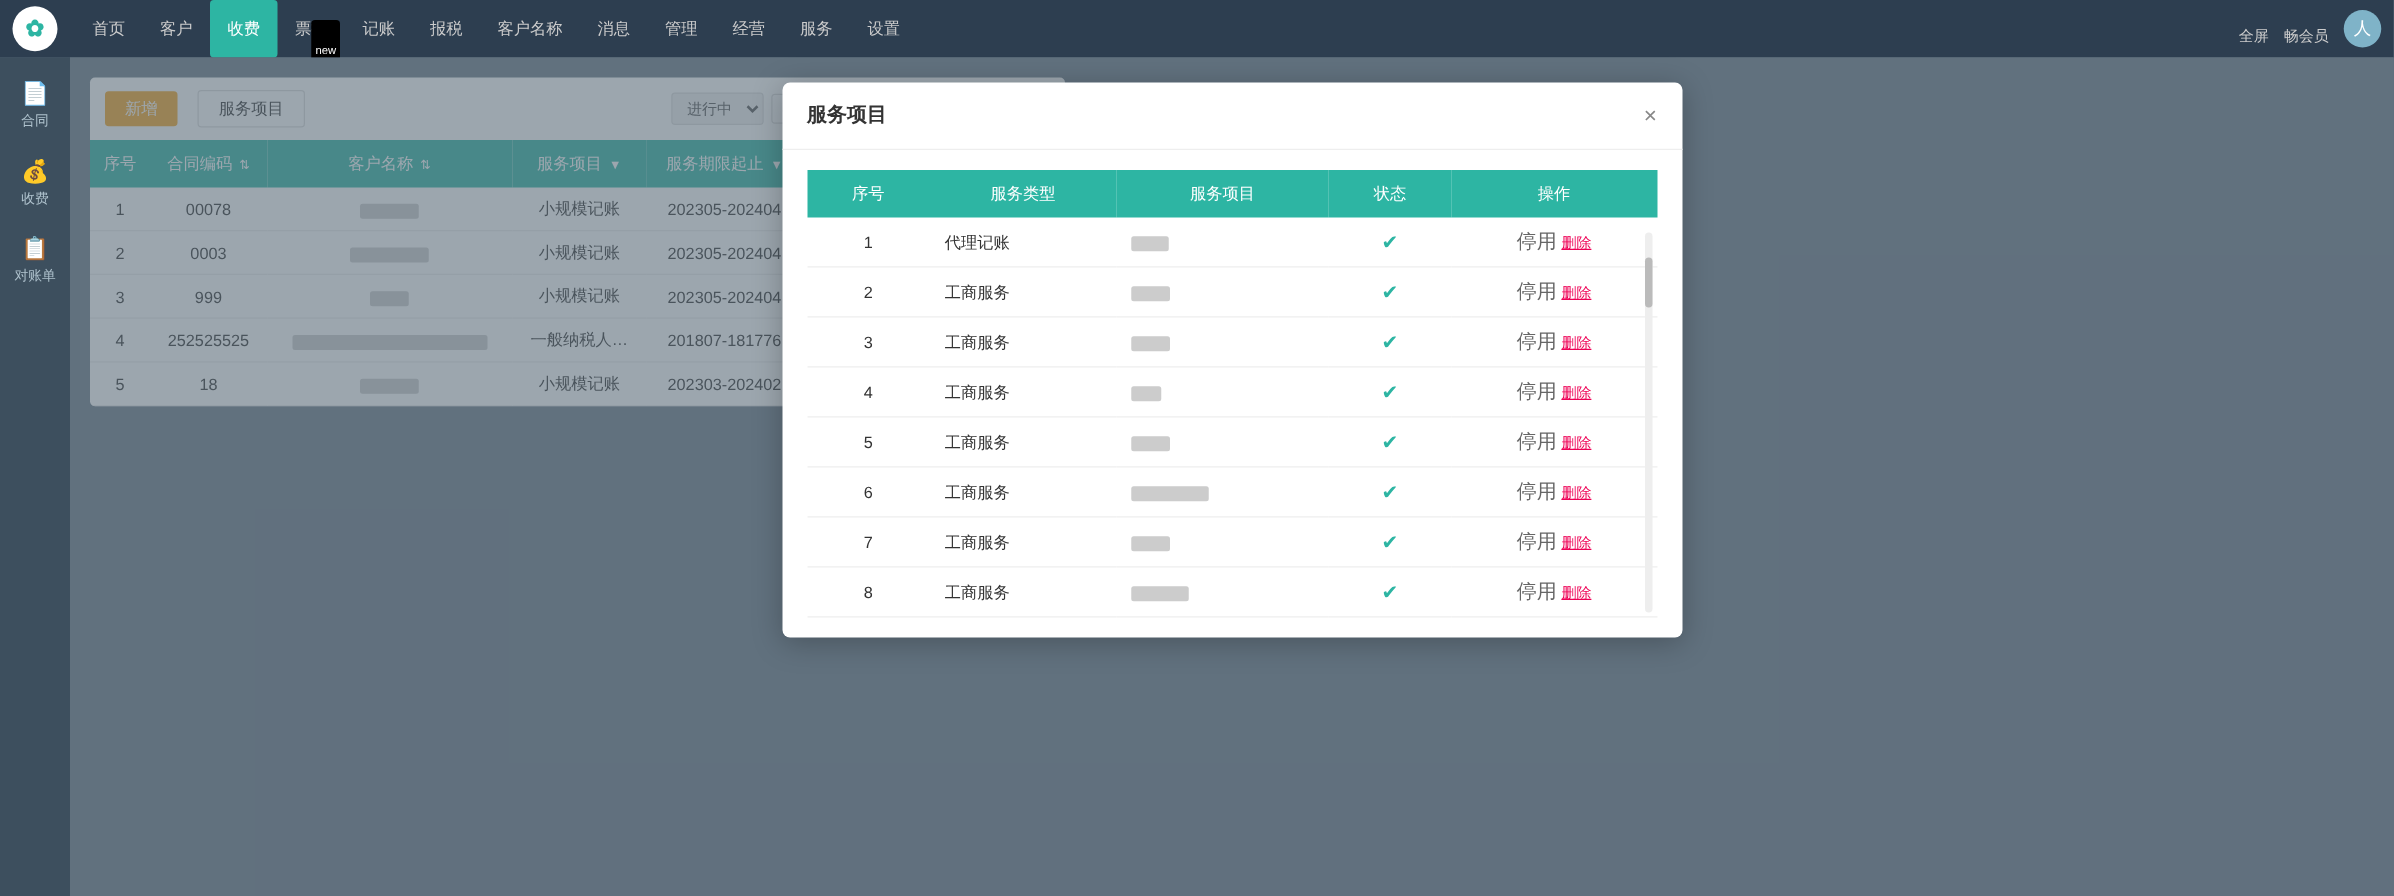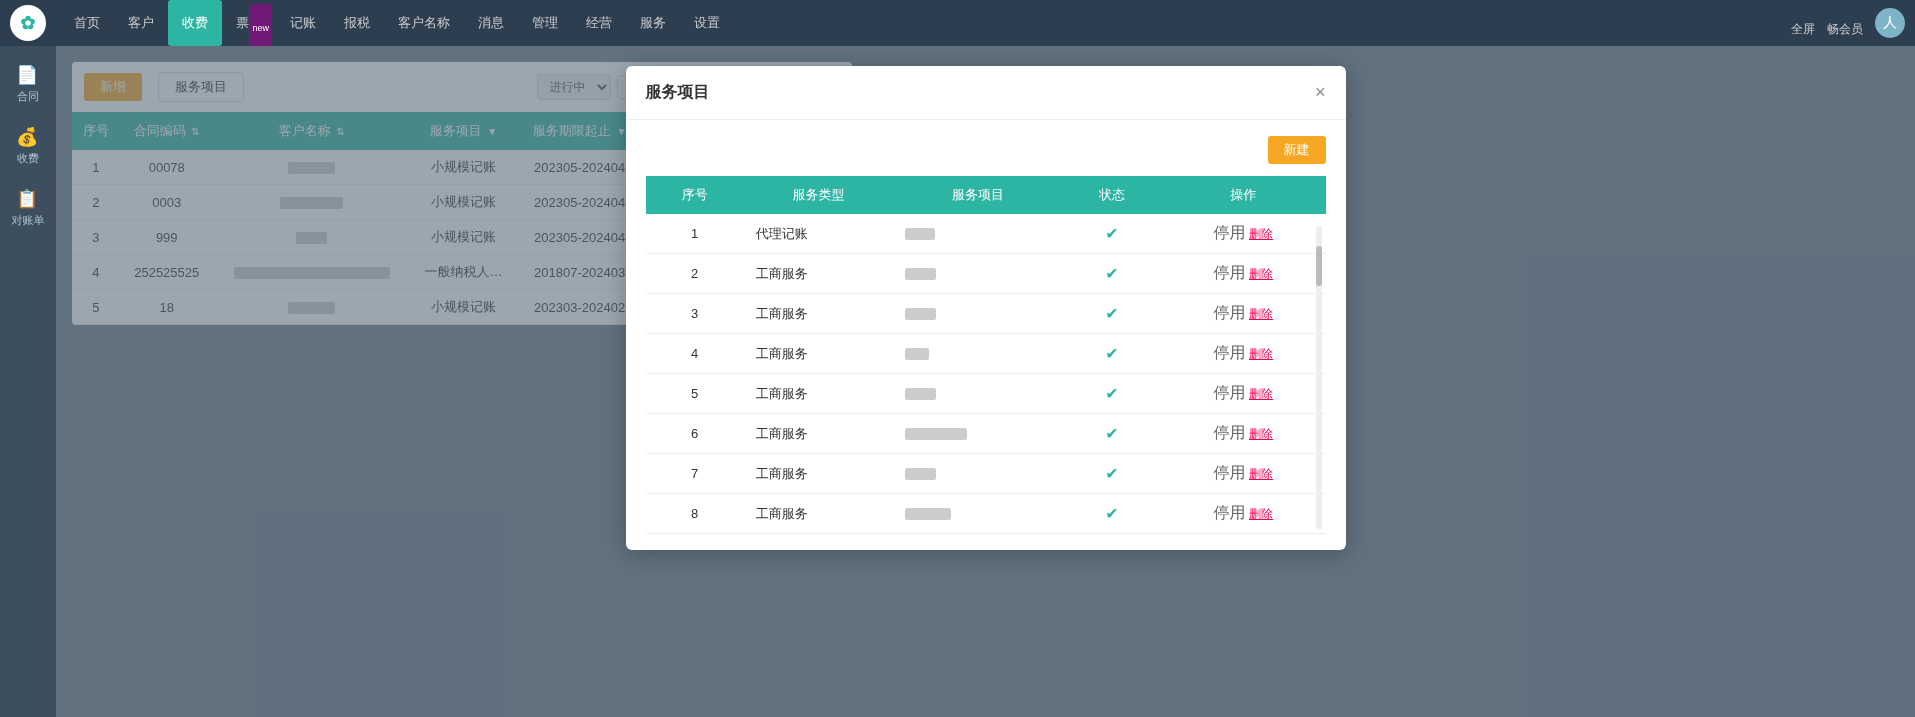--- a/index.html
+++ b/index.html
@@ -33,22 +33,22 @@
       font-size: 13px;
       position: relative;
     }
     .top-nav .nav-item.active {
       background: #2db5a3;
       color: #fff;
       border-radius: 3px;
     }
     .top-nav .nav-item .new-badge {
       position: absolute;
-      top: 4px; right: 4px;
-      background: #701a75;
+      top: 16px; right: 4px;
+      background: #000000;
       color: #fff;
       font-size: 9px;
       padding: 1px 3px;
       border-radius: 3px;
     }
     .top-nav .nav-right {
       margin-left: auto;
       display: flex;
       align-items: flex-end;
       gap: 12px;
@@ -352,21 +352,21 @@
     <td>202305-202404</td>
     <td>6,000.00</td>
     <td><span class="status-badge">进行中</span></td>
     <td><a class="action-link">查看</a></td>
   </tr>
             <tr>
     <td>4</td>
     <td>252525525</td>
     <td><span class="blurred">████████████████████</span></td>
     <td>一般纳税人…</td>
-    <td>201807-202403</td>
+    <td>201807-181776</td>
     <td>82,800.00</td>
     <td><span class="status-badge">进行中</span></td>
     <td><a class="action-link">查看</a></td>
   </tr>
             <tr>
     <td>5</td>
     <td>18</td>
     <td><span class="blurred">██████</span></td>
     <td>小规模记账</td>
     <td>202303-202402</td>
@@ -378,23 +378,20 @@
       </table>
     </div>
 
     <div class="overlay">
       <div class="modal">
         <div class="modal-header">
           <span>服务项目</span>
           <button class="modal-close">×</button>
         </div>
         <div class="modal-body">
-          <div class="modal-toolbar">
-            <button class="btn-new">新建</button>
-          </div>
           <div style="position:relative;">
             <table class="modal-table">
               <thead>
                 <tr>
                   <th>序号</th>
                   <th>服务类型</th>
                   <th>服务项目</th>
                   <th>状态</th>
                   <th>操作</th>
                 </tr>

